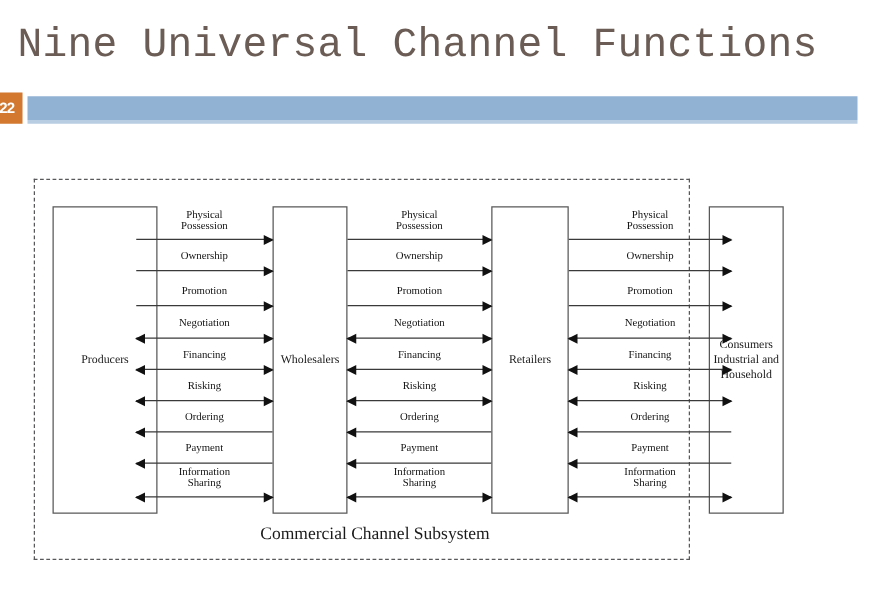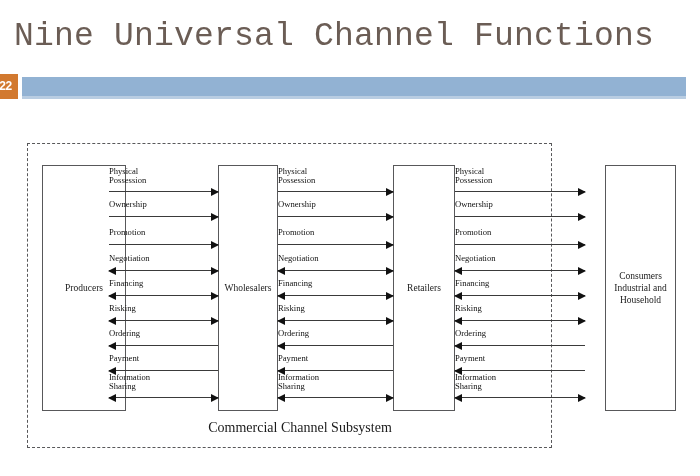--- a/index.html
+++ b/index.html
@@ -92,33 +92,33 @@
     text-align: center;
     font-family: "Liberation Serif", serif;
     font-size: 9.5px;
     line-height: 12px;
     color: #1a1a1a;
   }
 
   #box-producers   { left: 42px;  top: 165px; width: 84px;  height: 246px; }
   #box-wholesalers { left: 218px; top: 165px; width: 60px;  height: 246px; }
   #box-retailers   { left: 393px; top: 165px; width: 62px;  height: 246px; }
-  #box-consumers   { left: 605px; top: 165px; width: 71px;  height: 246px; }
+  #box-consumers   { left: 567px; top: 165px; width: 60px;  height: 246px; }
 
   
   .flow-row {
     position: absolute;
     height: 26px;
   }
   .flow-label {
     position: absolute;
     left: 0;
     right: 0;
     bottom: 7px;
-    text-align: left;
+    text-align: center;
     font-family: "Liberation Serif", serif;
     font-size: 8.6px;
     line-height: 9.6px;
     color: #111111;
     white-space: pre-line;
   }
   .flow-label.two-line {
     bottom: 6px;
   }
   .flow-line {

